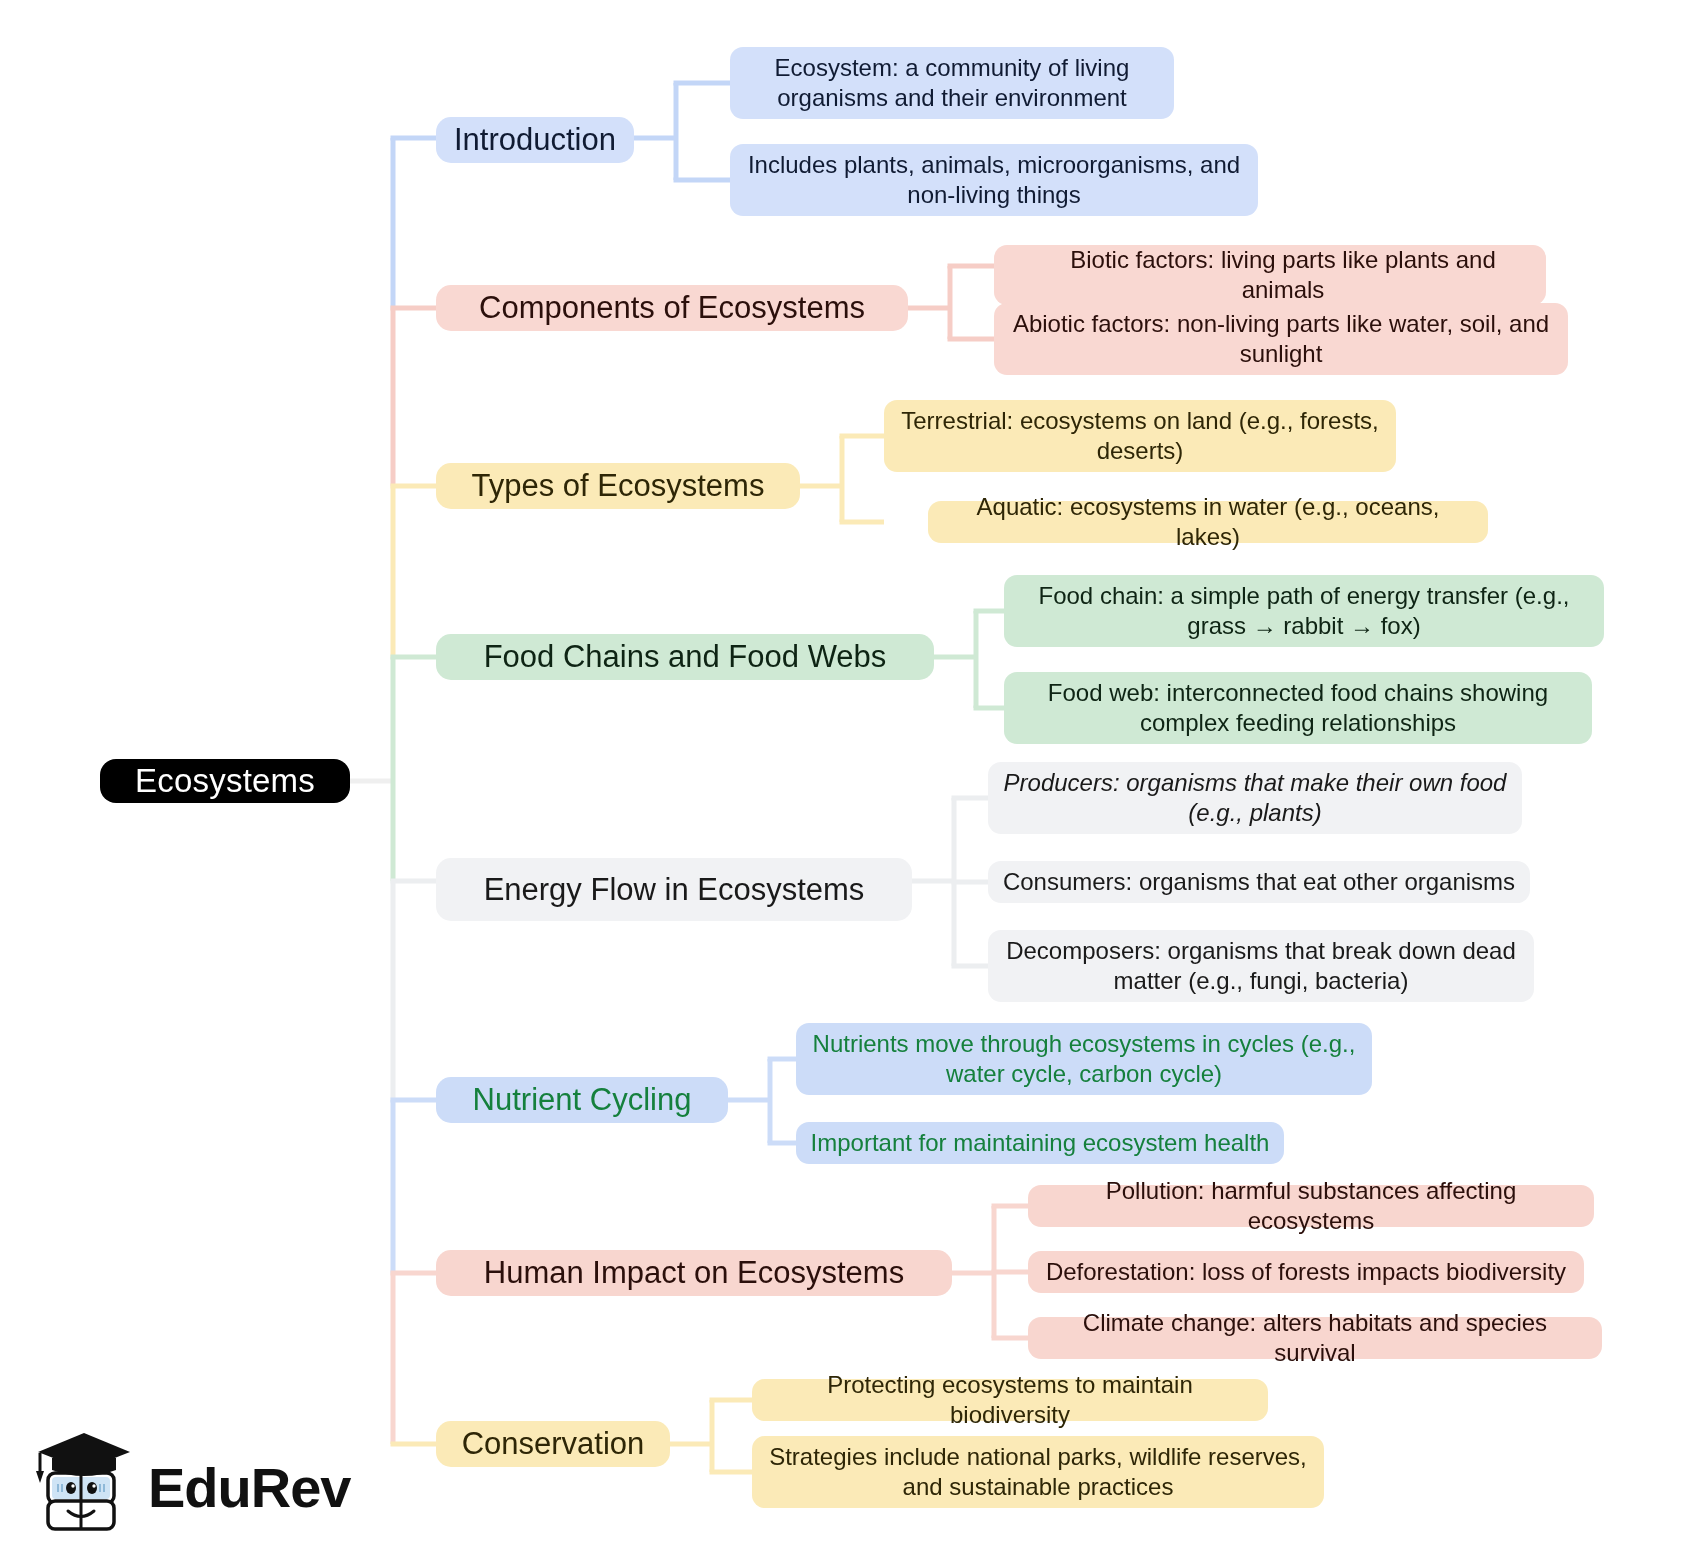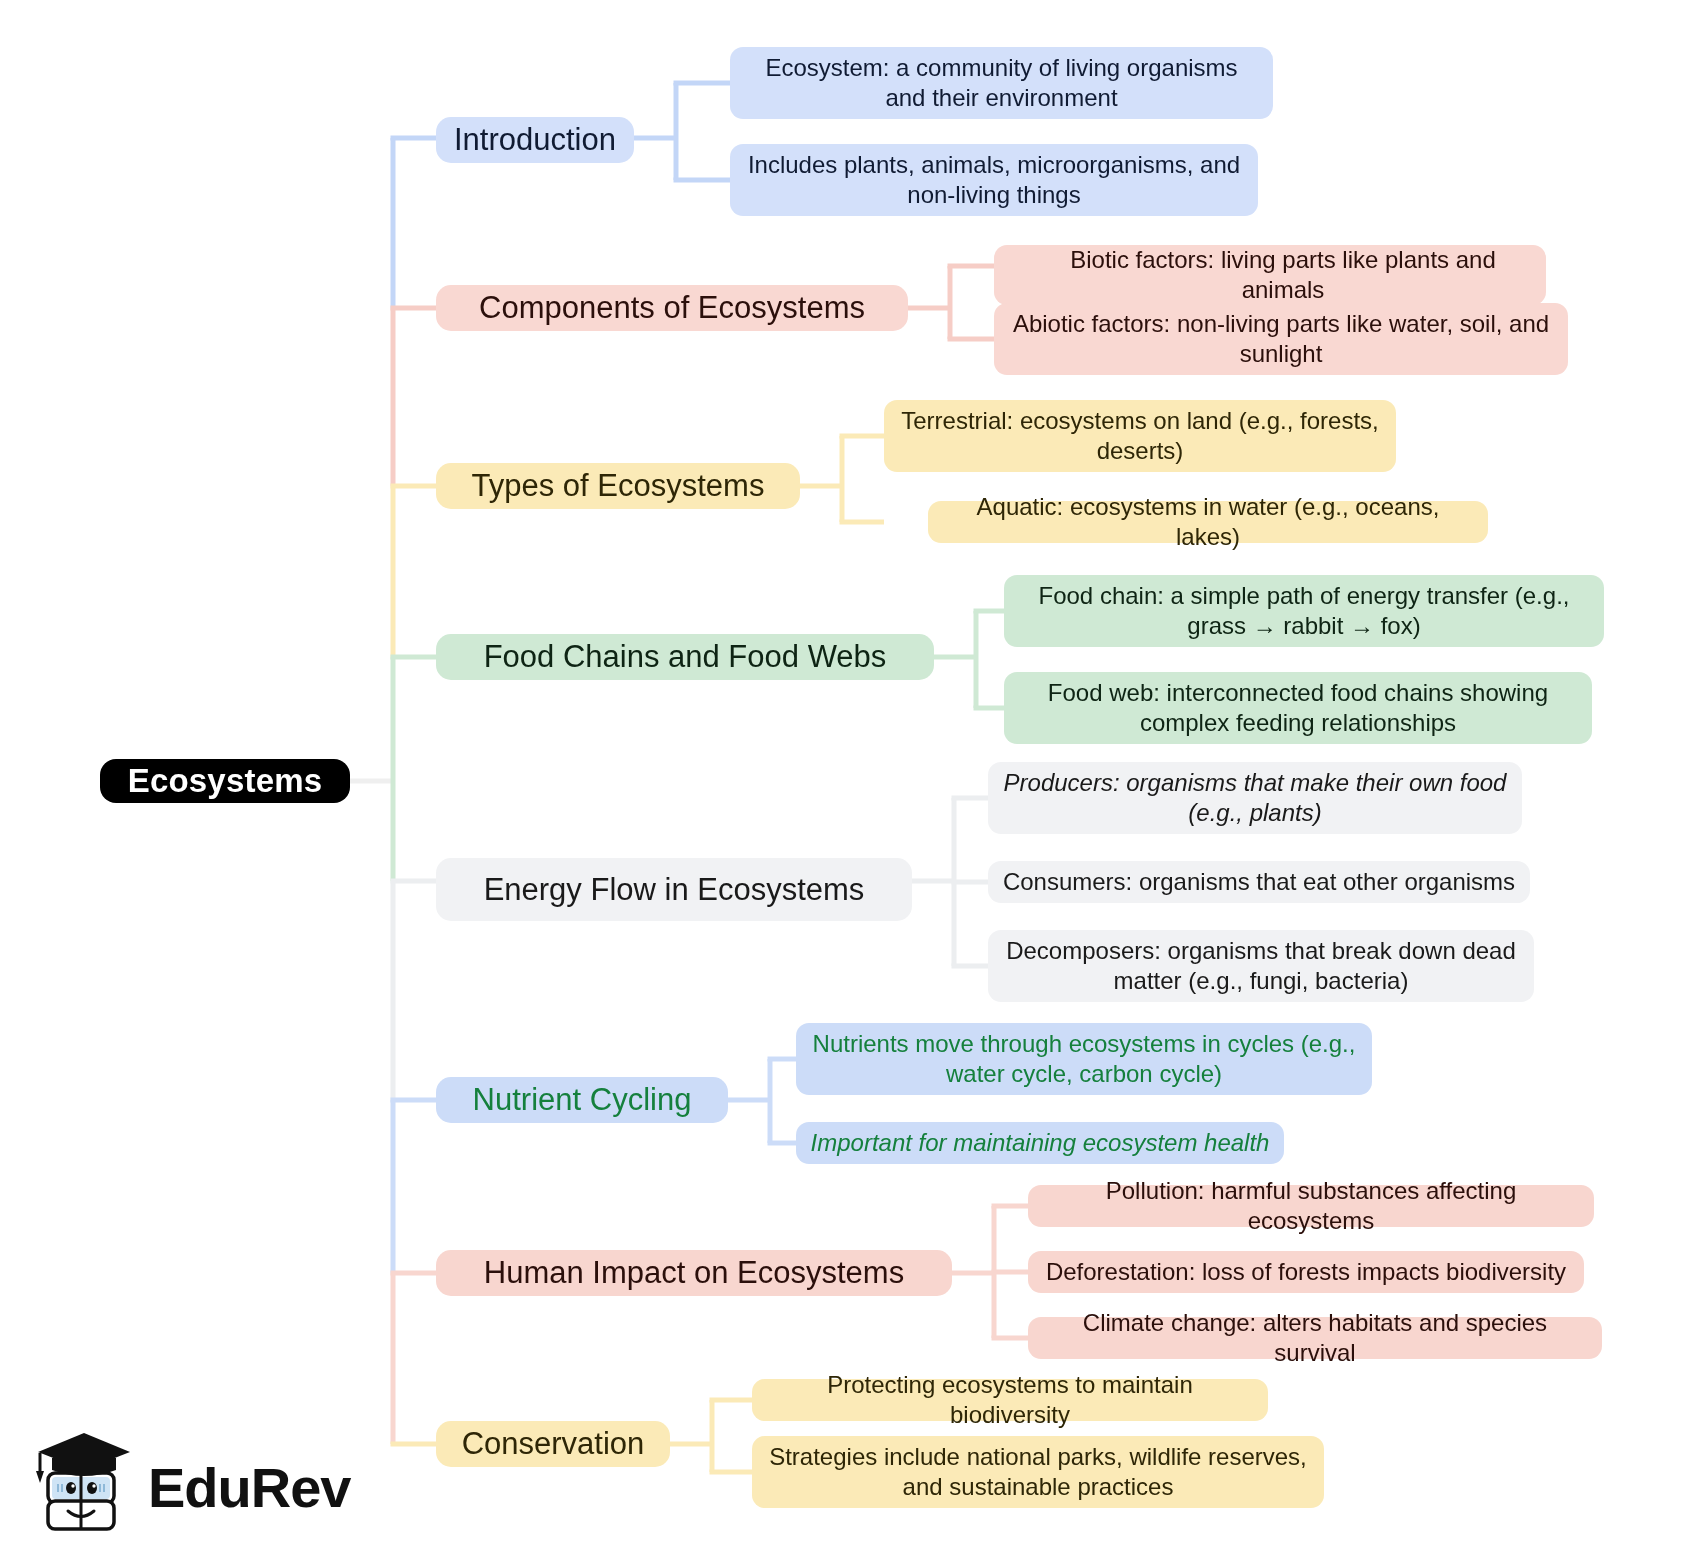--- a/index.html
+++ b/index.html
@@ -37,21 +37,21 @@
     justify-content: center;
     text-align: center;
     line-height: 1.26;
     padding: 6px 14px;
   }
 
   .root {
     border-radius: 16px;
     background: #000000;
     color: #ffffff;
-    font-weight: bold;
+    font-weight: normal;
     font-size: 33px;
     letter-spacing: 0.2px;
     padding: 22px 22px;
   }
 
   .branch {
     font-size: 31px;
     border-radius: 15px;
   }
 
@@ -149,38 +149,38 @@
       <path d="M670 1444 L712 1444" stroke="#fbeab7" stroke-width="5" fill="none" stroke-linecap="butt"></path>
       <path d="M712 1400 L712 1472" stroke="#fbeab7" stroke-width="5" fill="none" stroke-linecap="butt"></path>
       <path d="M709.5 1400 L752 1400" stroke="#fbeab7" stroke-width="5" fill="none" stroke-linecap="butt"></path>
       <path d="M709.5 1472 L752 1472" stroke="#fbeab7" stroke-width="5" fill="none" stroke-linecap="butt"></path>
     </svg>
 
   <div class="node root" id="root-node" style="left:100px; top:759px; width:250px; height:44px;">Ecosystems</div>
 
   <div id="nodes">
       <div class="node branch c-blue" style="left: 436px; top: 117px; width: 198px; height: 46px;">Introduction</div>
-      <div class="node leaf c-blue" style="left: 730px; top: 47px; width: 543px; height: 72px;">Ecosystem: a community of living organisms and their environment</div>
+      <div class="node leaf c-blue" style="left: 730px; top: 47px; width: 444px; height: 72px;">Ecosystem: a community of living organisms and their environment</div>
       <div class="node leaf c-blue" style="left: 730px; top: 144px; width: 528px; height: 72px;">Includes plants, animals, microorganisms, and non-living things</div>
       <div class="node branch c-pink" style="left: 436px; top: 285px; width: 472px; height: 46px;">Components of Ecosystems</div>
       <div class="node leaf c-pink" style="left: 994px; top: 245px; width: 552px; height: 60px; padding-left: 40px;">Biotic factors: living parts like plants and animals</div>
       <div class="node leaf c-pink" style="left: 994px; top: 303px; width: 574px; height: 72px;">Abiotic factors: non-living parts like water, soil, and sunlight</div>
       <div class="node branch c-yellow" style="left: 436px; top: 463px; width: 364px; height: 46px;">Types of Ecosystems</div>
       <div class="node leaf c-yellow" style="left: 884px; top: 400px; width: 512px; height: 72px;">Terrestrial: ecosystems on land (e.g., forests, deserts)</div>
       <div class="node leaf c-yellow" style="left: 884px; top: 501px; width: 560px; height: 42px; margin-left: 44px;">Aquatic: ecosystems in water (e.g., oceans, lakes)</div>
       <div class="node branch c-green" style="left: 436px; top: 634px; width: 498px; height: 46px;">Food Chains and Food Webs</div>
       <div class="node leaf c-green" style="left: 1004px; top: 575px; width: 600px; height: 72px;">Food chain: a simple path of energy transfer (e.g., grass → rabbit → fox)</div>
       <div class="node leaf c-green" style="left: 1004px; top: 672px; width: 588px; height: 72px;">Food web: interconnected food chains showing complex feeding relationships</div>
       <div class="node branch c-gray" style="left: 436px; top: 858px; width: 476px; height: 63px;">Energy Flow in Ecosystems</div>
       <div class="node leaf c-gray" style="left: 988px; top: 762px; width: 534px; height: 72px; font-style: italic;">Producers: organisms that make their own food (e.g., plants)</div>
       <div class="node leaf c-gray" style="left: 988px; top: 861px; width: 542px; height: 42px;">Consumers: organisms that eat other organisms</div>
       <div class="node leaf c-gray" style="left: 988px; top: 930px; width: 546px; height: 72px;">Decomposers: organisms that break down dead matter (e.g., fungi, bacteria)</div>
       <div class="node branch c-blue2" style="left: 436px; top: 1077px; width: 292px; height: 46px;">Nutrient Cycling</div>
       <div class="node leaf c-blue2" style="left: 796px; top: 1023px; width: 576px; height: 72px;">Nutrients move through ecosystems in cycles (e.g., water cycle, carbon cycle)</div>
-      <div class="node leaf c-blue2" style="left: 796px; top: 1122px; width: 488px; height: 42px; font-style: italic;">Important for maintaining ecosystem health</div>
+      <div class="node leaf c-blue2" style="left: 796px; top: 1122px; width: 488px; height: 42px;">Important for maintaining ecosystem health</div>
       <div class="node branch c-pink2" style="left: 436px; top: 1250px; width: 516px; height: 46px;">Human Impact on Ecosystems</div>
       <div class="node leaf c-pink2" style="left: 1028px; top: 1185px; width: 566px; height: 42px;">Pollution: harmful substances affecting ecosystems</div>
       <div class="node leaf c-pink2" style="left: 1028px; top: 1251px; width: 556px; height: 42px;">Deforestation: loss of forests impacts biodiversity</div>
       <div class="node leaf c-pink2" style="left: 1028px; top: 1317px; width: 574px; height: 42px;">Climate change: alters habitats and species survival</div>
       <div class="node branch c-yellow2" style="left: 436px; top: 1421px; width: 234px; height: 46px;">Conservation</div>
       <div class="node leaf c-yellow2" style="left: 752px; top: 1379px; width: 516px; height: 42px;">Protecting ecosystems to maintain biodiversity</div>
       <div class="node leaf c-yellow2" style="left: 752px; top: 1436px; width: 572px; height: 72px;">Strategies include national parks, wildlife reserves, and sustainable practices</div>
     </div>
 
   <div id="logo">

